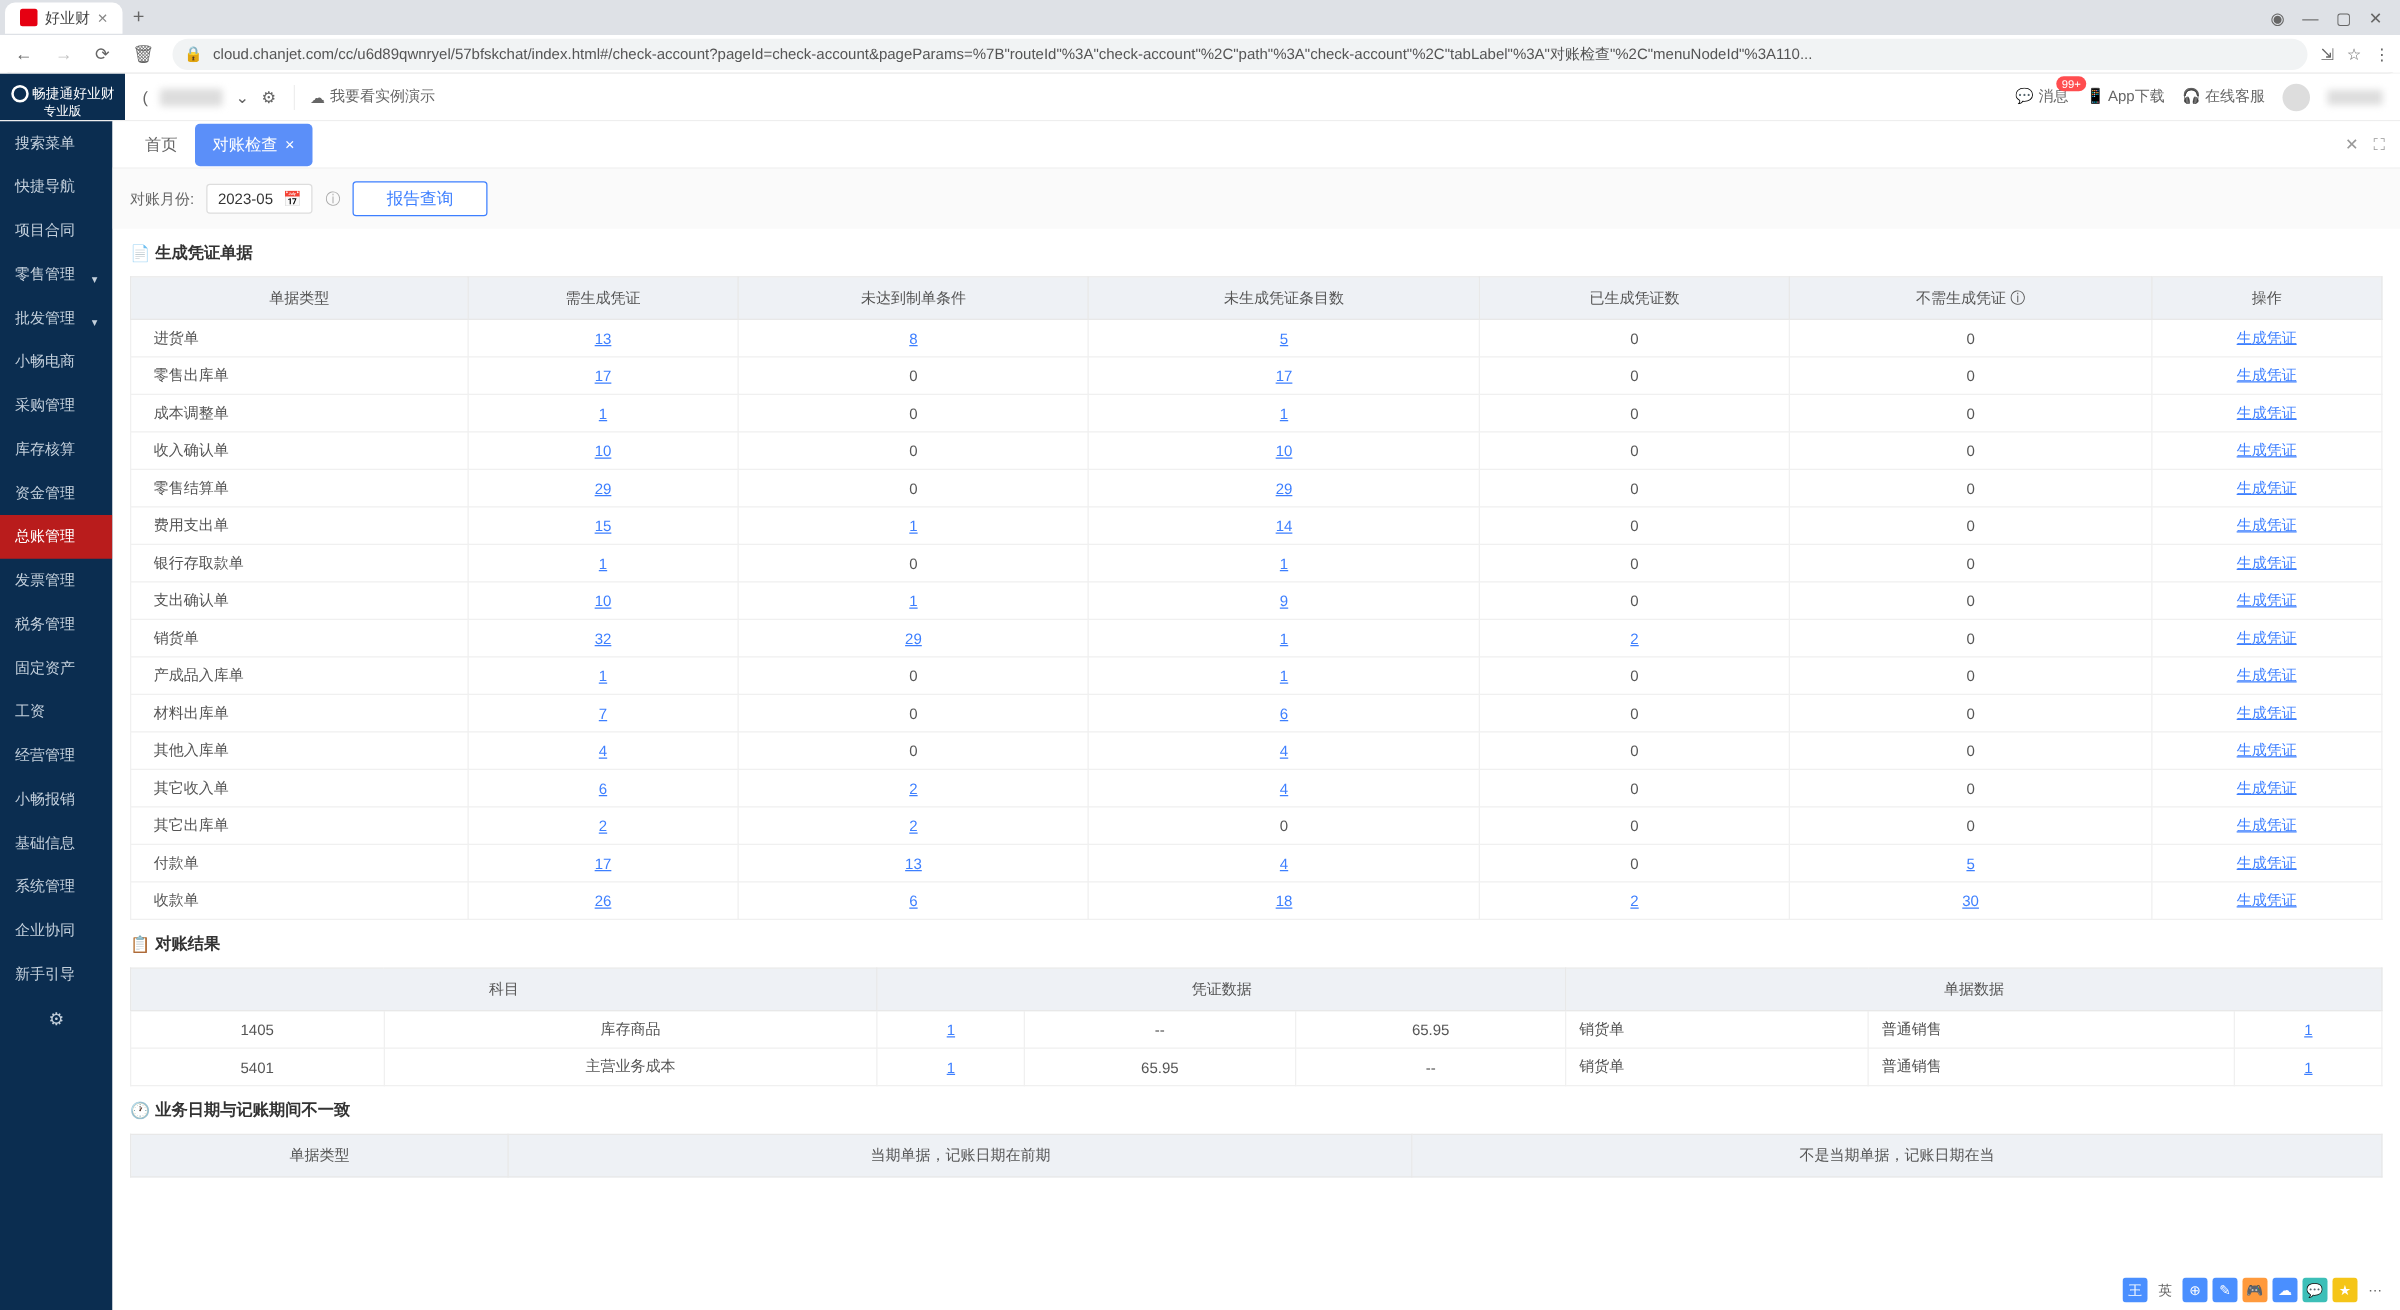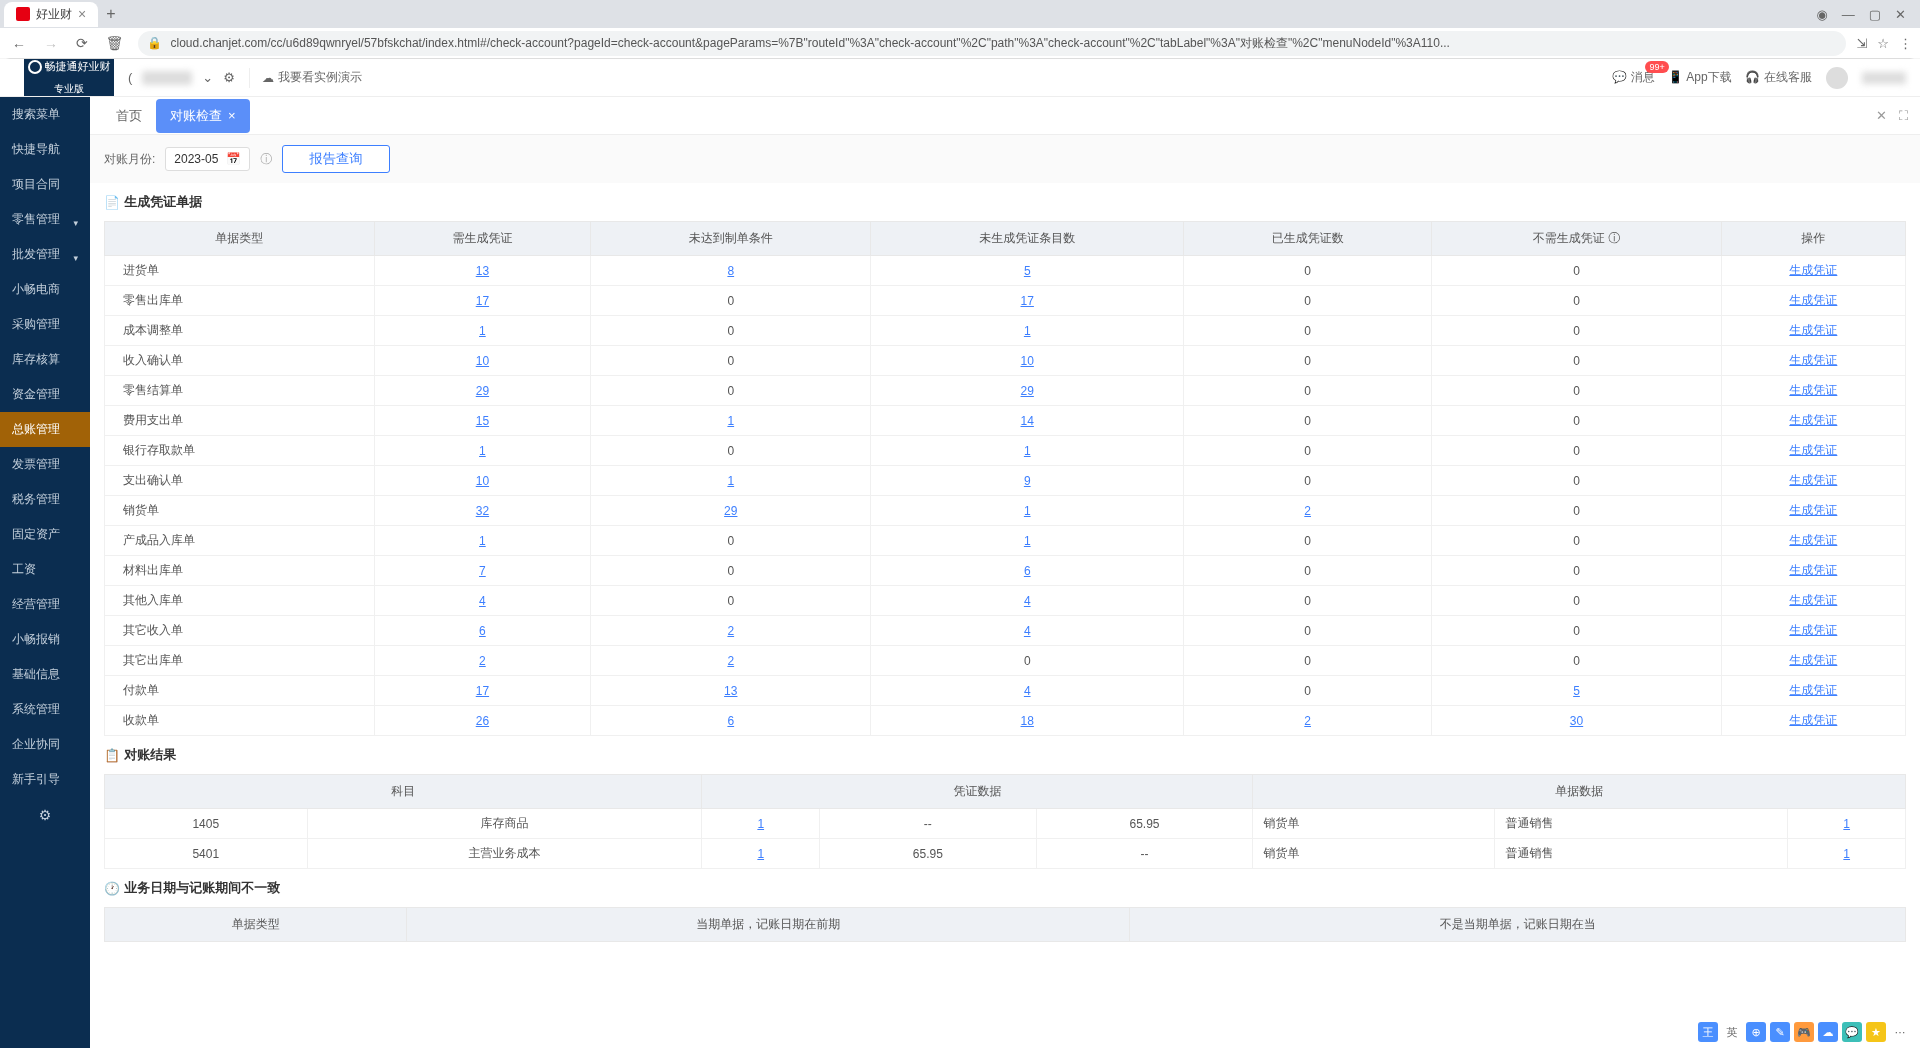--- a/index.html
+++ b/index.html
@@ -13,37 +13,37 @@
     .tab-close { color: #888; font-size: 14px; cursor: pointer; }
     .tab-add { padding: 2px 8px; color: #666; font-size: 16px; cursor: pointer; }
     .chrome-right { margin-left: auto; display: flex; gap: 14px; padding: 0 10px; color: #666; }
     .url-bar { display: flex; align-items: center; gap: 10px; height: 30px; padding: 0 8px; background: #fff; }
     .nav-btn { color: #666; font-size: 14px; padding: 2px 4px; cursor: pointer; }
     .url-field { flex: 1; display: flex; align-items: center; gap: 8px; background: #f1f3f4; border-radius: 14px; padding: 4px 10px; font-size: 12px; color: #555; }
     .url-icons { display: flex; gap: 10px; color: #666; }
     
     
     .app-header { display: flex; align-items: center; height: 38px; background: #fff; border-bottom: 1px solid #eee; }
-    .brand-block { width: 90px; background: #0b2d50; color: #fff; height: 100%; display: flex; flex-direction: column; align-items: center; justify-content: space-between; font-size: 10px; margin-left: 24px; }
+    .brand-block { width: 100px; background: #0b2d50; color: #fff; height: 100%; display: flex; flex-direction: column; align-items: center; justify-content: flex-end; font-size: 10px; }
     .brand-top { display: flex; align-items: center; gap: 3px; font-size: 11px; }
     .brand-logo { width: 14px; height: 14px; border: 2px solid #fff; border-radius: 50%; display: inline-block; }
     .org-select { display: flex; align-items: center; gap: 10px; padding: 0 14px; color: #666; }
     .org-name { filter: blur(3px); background: #ddd; width: 50px; height: 14px; border-radius: 2px; }
     .demo-link { display: flex; align-items: center; gap: 4px; color: #666; font-size: 12px; padding: 0 12px; }
     .header-right { margin-left: auto; display: flex; align-items: center; gap: 14px; padding: 0 14px; font-size: 12px; color: #666; }
     .msg-badge { position: relative; }
     .badge-num { position: absolute; top: -8px; right: -14px; background: #ff4d4f; color: #fff; font-size: 9px; padding: 1px 4px; border-radius: 8px; }
     .avatar { width: 22px; height: 22px; background: #ddd; border-radius: 50%; }
     .user-name { filter: blur(3px); background: #ddd; width: 44px; height: 12px; }
     
     
     .main-layout { display: flex; height: calc(100vh - 96px); }
     .sidebar { width: 90px; background: #0b2d50; overflow-y: auto; }
     .sidebar-item { display: flex; align-items: flex-end; justify-content: space-between; padding: 9px 12px; color: #c4d0dc; font-size: 12px; cursor: pointer; }
-    .sidebar-item.active { background: #a16207; color: #fff; }
+    .sidebar-item.active { background: #b91c1c; color: #fff; }
     .expand-icon { font-size: 9px; }
     .sidebar-footer { text-align: center; padding: 10px; color: #c4d0dc; font-size: 14px; }
     
     
     .content { flex: 1; background: #fff; display: flex; flex-direction: column; overflow: hidden; }
     .tabs-row { display: flex; align-items: center; border-bottom: 1px solid #eee; padding: 0 12px; height: 38px; }
     .page-tab { padding: 8px 14px; font-size: 13px; color: #666; cursor: pointer; }
     .page-tab.active { background: #5b8ff9; color: #fff; border-radius: 4px; display: flex; align-items: center; gap: 6px; }
     .tabs-right { margin-left: auto; display: flex; gap: 12px; color: #999; }
     

